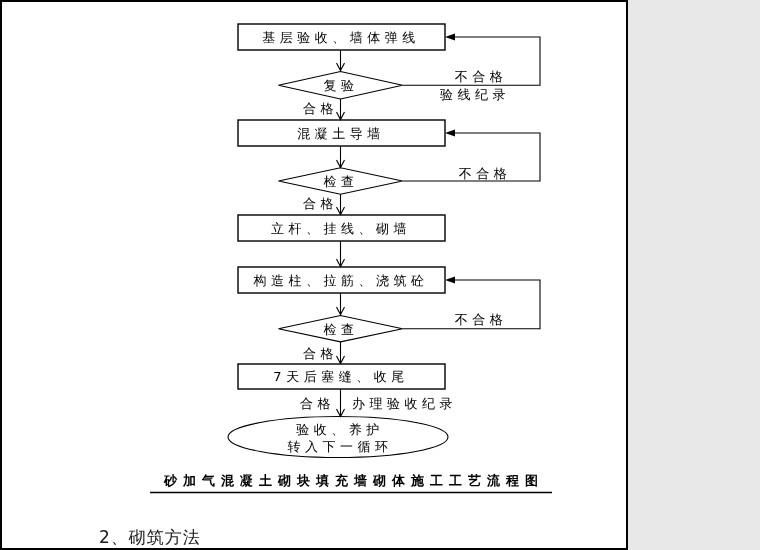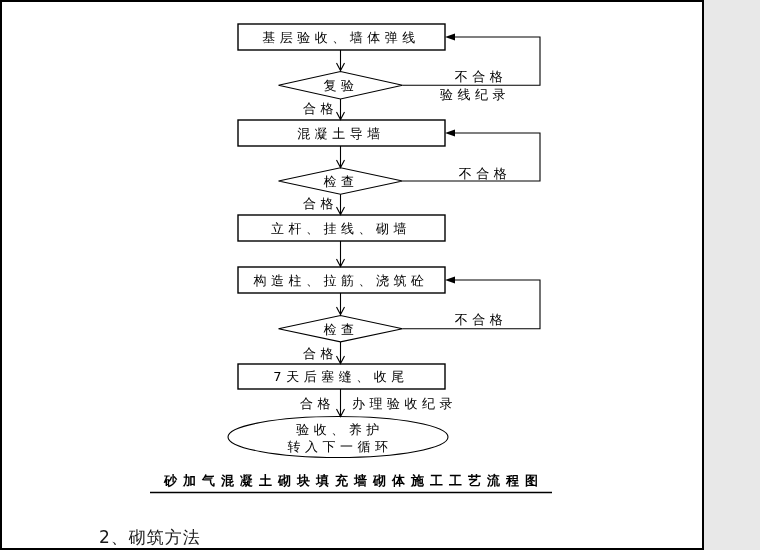--- a/index.html
+++ b/index.html
@@ -1,18 +1,18 @@
 <!DOCTYPE html>
 <html><head>
 <meta charset="utf-8">
 <style>
   html,body{margin:0;padding:0;background:#e8e8e8;}
   .canvas{
     position:relative;
-    width:704px;height:550px;
+    width:628px;height:550px;
     box-sizing:border-box;
     background:#ffffff;
     border:2px solid #000000;
     overflow:hidden;
     font-family:"DejaVu Sans", sans-serif;
   }
   svg{display:block;}
   
   .shape{fill:none;stroke:#000000;stroke-width:1.4;}
   .thin{fill:none;stroke:#000000;stroke-width:1.1;}

